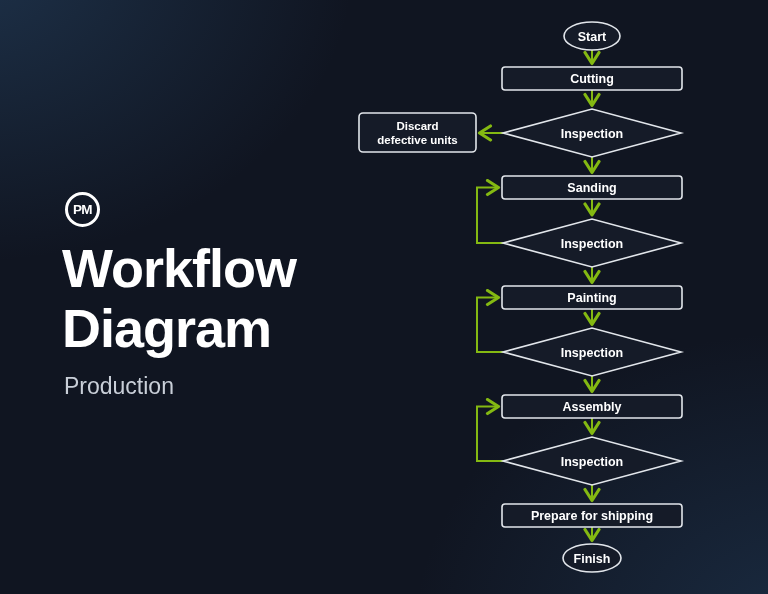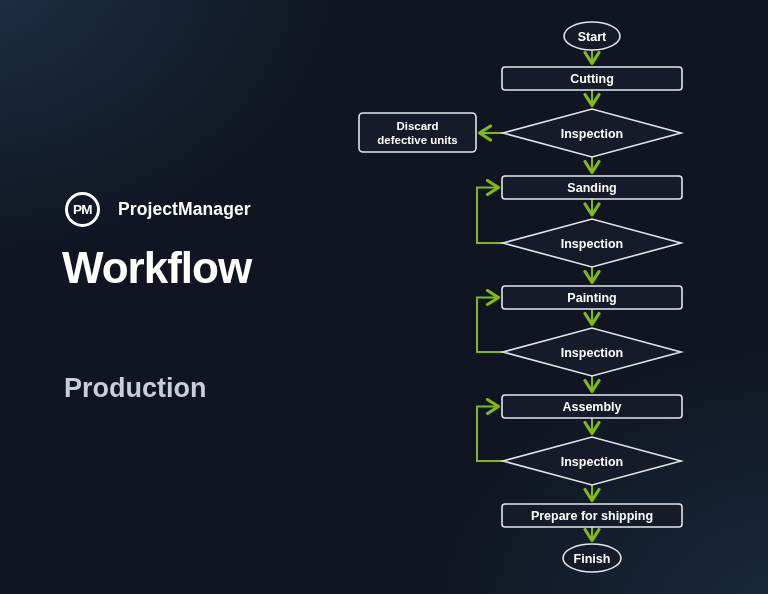--- a/index.html
+++ b/index.html
@@ -47,31 +47,31 @@
     font-weight: 700;
     font-size: 17.5px;
     letter-spacing: 0.1px;
   }
   .headline {
     position: absolute;
     left: 62px;
     top: 238px;
     color: #ffffff;
     font-weight: 700;
-    font-size: 44px;
+    font-size: 54px;
     line-height: 60px;
     letter-spacing: -1px;
   }
   .subtitle {
     position: absolute;
     left: 64px;
     top: 373px;
     color: #c9cfd8;
-    font-weight: 700;
-    font-size: 27px;
+    font-weight: 400;
+    font-size: 23px;
   }
   
   .flow-svg {
     position: absolute;
     inset: 0;
   }
   .node-shape {
     fill: #151b28;
     stroke: #e2e6eb;
     stroke-width: 1.6;
@@ -98,25 +98,25 @@
 </style>
 </head>
 <body>
 
 <div class="stage">
 
   <div class="brand-row">
     <span class="logo-circle">
       <span>PM</span>
     </span>
-    <span class="brand-name">ProjectManager</span>
   </div>
 
   <div class="headline">
     <div>Workflow</div>
+    <div>Diagram</div>
   </div>
 
   <div class="subtitle">Production</div>
 
   <svg class="flow-svg" width="768" height="594" viewBox="0 0 768 594">
     <defs>
       <marker id="arrowhead" markerWidth="9" markerHeight="9" refX="6.5" refY="4.5" orient="auto">
         <path d="M1.5,1 L7,4.5 L1.5,8" fill="none" stroke="#84b912" stroke-width="1.6" stroke-linecap="round" stroke-linejoin="round"></path>
       </marker>
     </defs>

